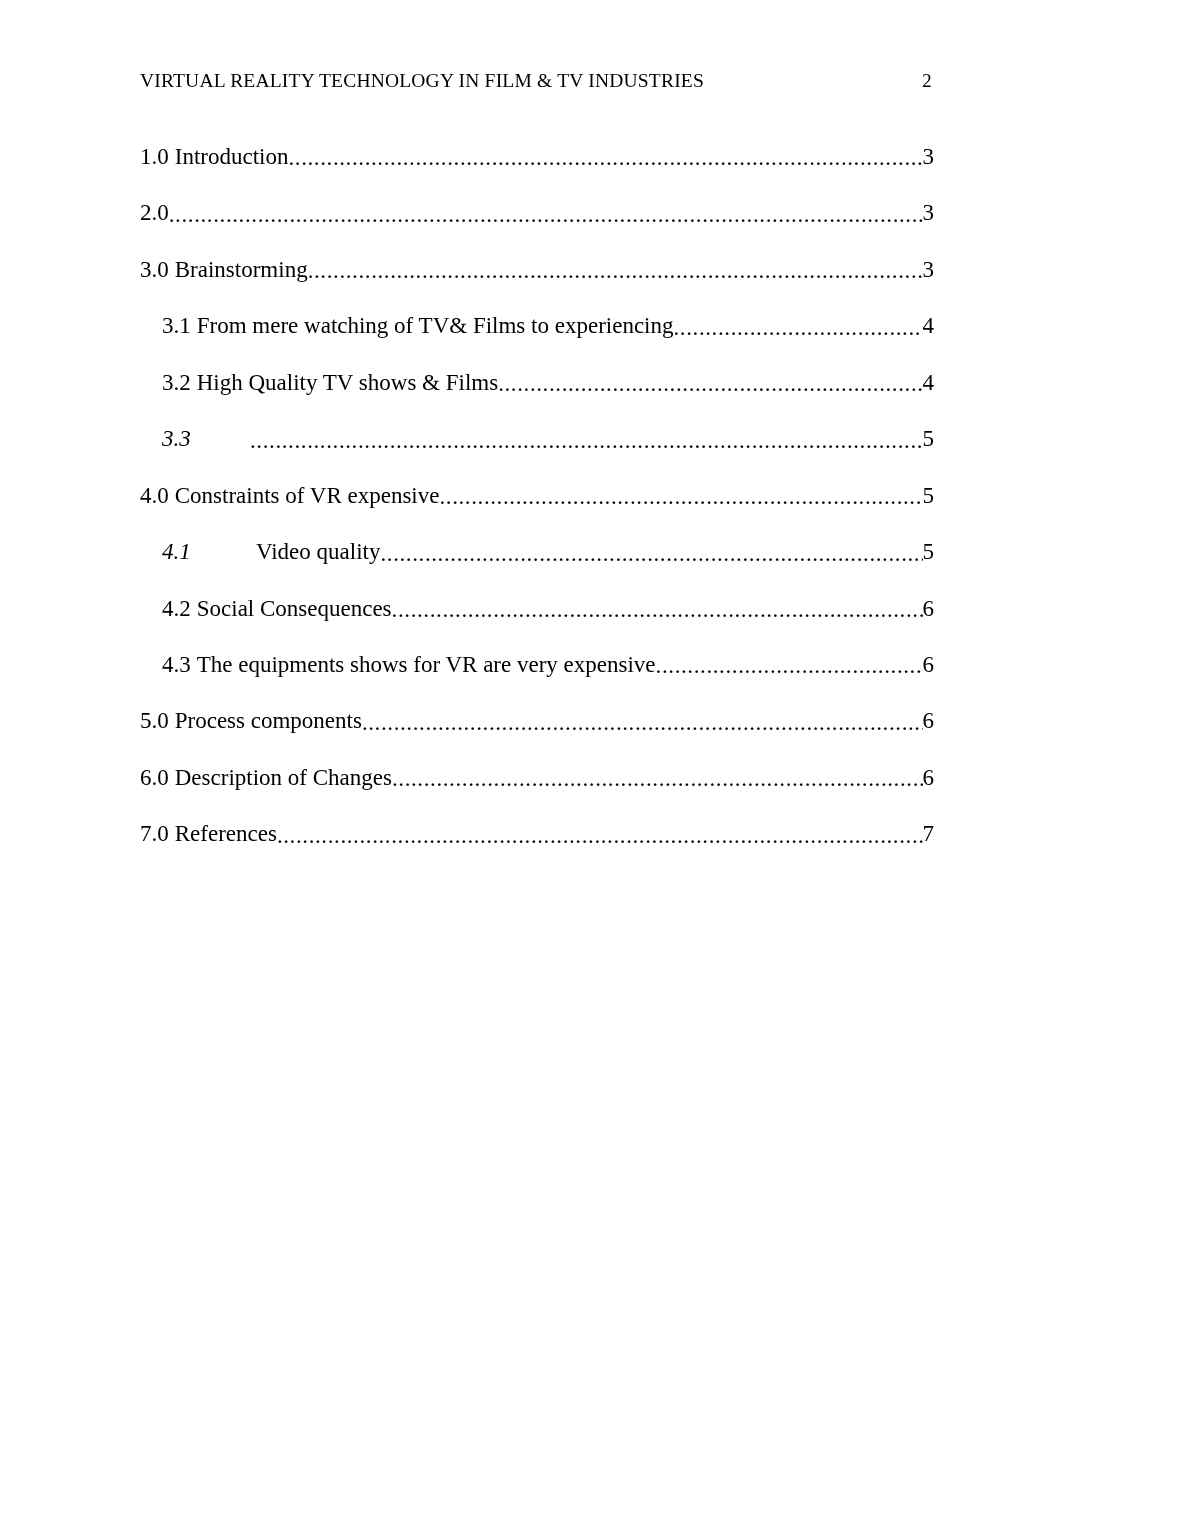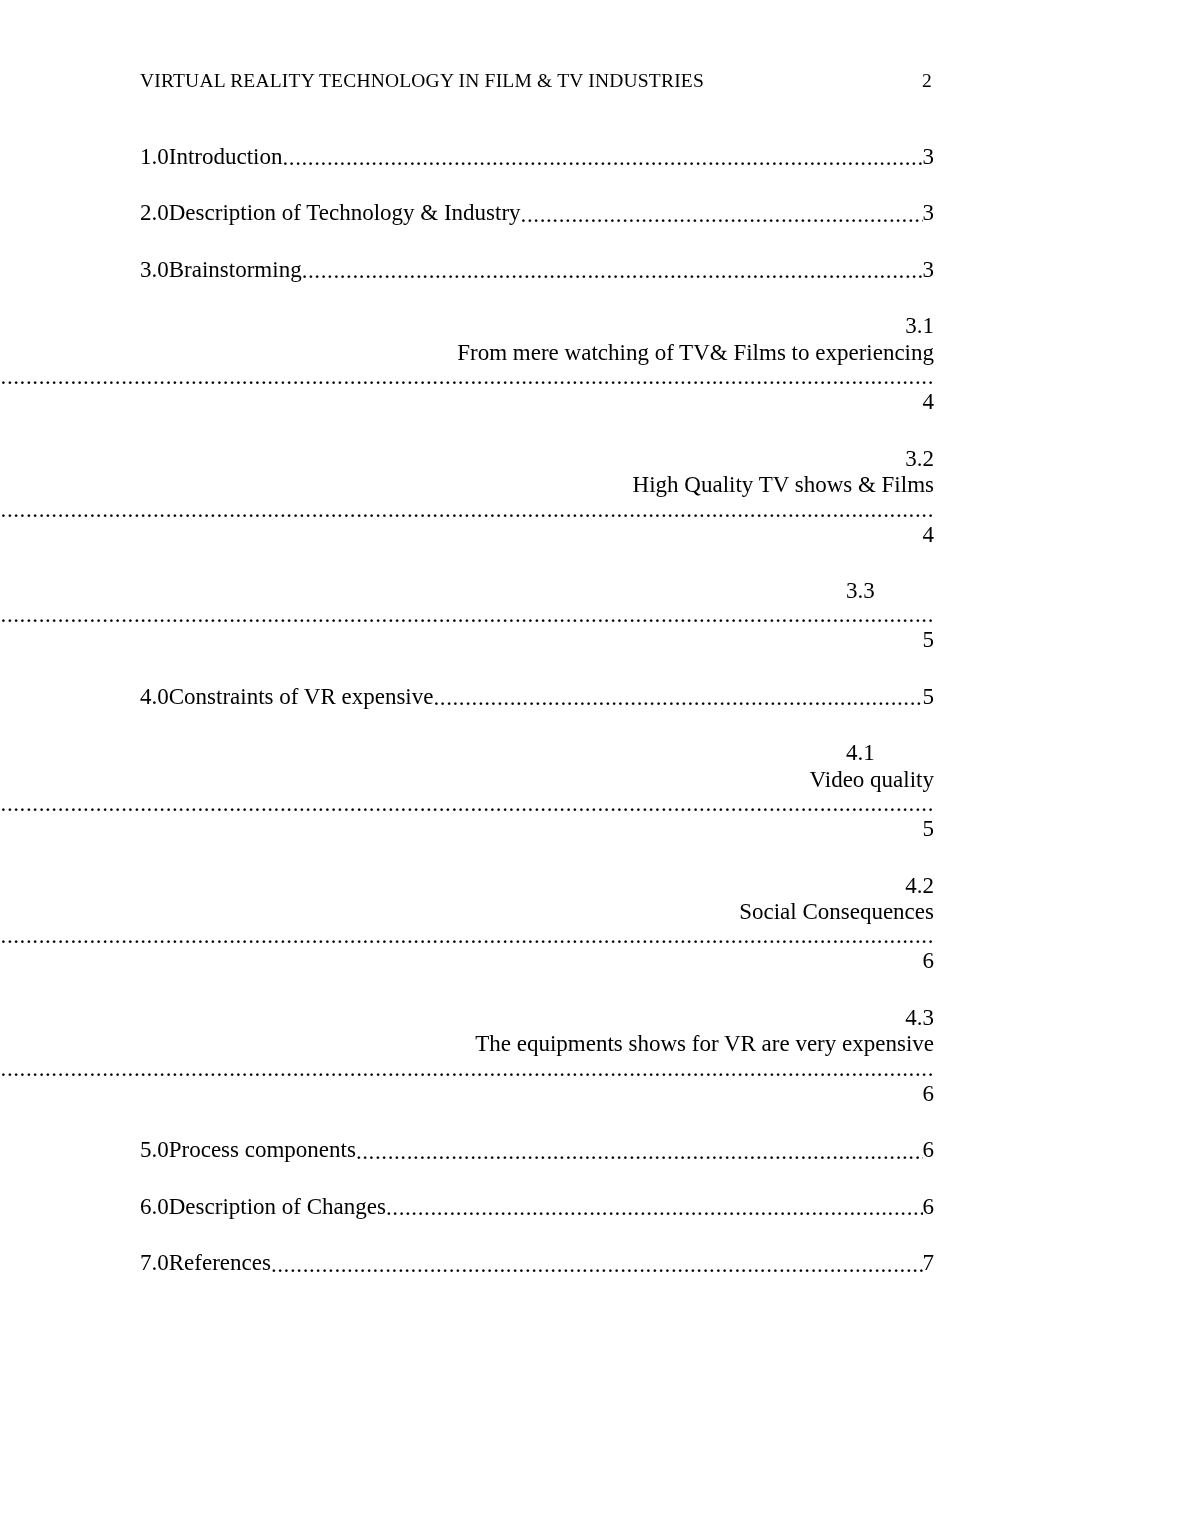--- a/index.html
+++ b/index.html
@@ -44,31 +44,32 @@
   .toc-entry {
     display: flex;
     align-items: flex-end;
     font-size: 23px;
     line-height: 1.15;
     margin-bottom: 30px;
     white-space: nowrap;
   }
   .toc-entry.level-2 {
     padding-left: 22px;
-    flex-direction: column;
   }
   .toc-label {
     flex: 0 0 auto;
+    margin-left: 6px;
   }
   .toc-num {
     flex: 0 0 auto;
     display: inline-block;
   }
   .toc-num.wide {
     min-width: 88px;
+    font-style: italic;
   }
   .toc-leader {
     flex: 1 1 auto;
     overflow: hidden;
     white-space: nowrap;
     letter-spacing: 0.6px;
     margin: 0 0px;
     font-size: 23px;
     line-height: 1;
     position: relative;
@@ -91,21 +92,20 @@
 
   <div class="toc" id="toc-list">
       <div class="toc-entry level-1">
         <span class="toc-num">1.0</span>
         <span class="toc-label"> Introduction</span>
         <span class="toc-leader">........................................................................................................................................................................................................</span>
         <span class="toc-page">3</span>
       </div>
       <div class="toc-entry level-1">
         <span class="toc-num">2.0</span>
-        <span class="toc-label"> Description of Technology &amp; Industry</span>
         <span class="toc-leader">........................................................................................................................................................................................................</span>
         <span class="toc-page">3</span>
       </div>
       <div class="toc-entry level-1">
         <span class="toc-num">3.0</span>
         <span class="toc-label"> Brainstorming</span>
         <span class="toc-leader">........................................................................................................................................................................................................</span>
         <span class="toc-page">3</span>
       </div>
       <div class="toc-entry level-2">

